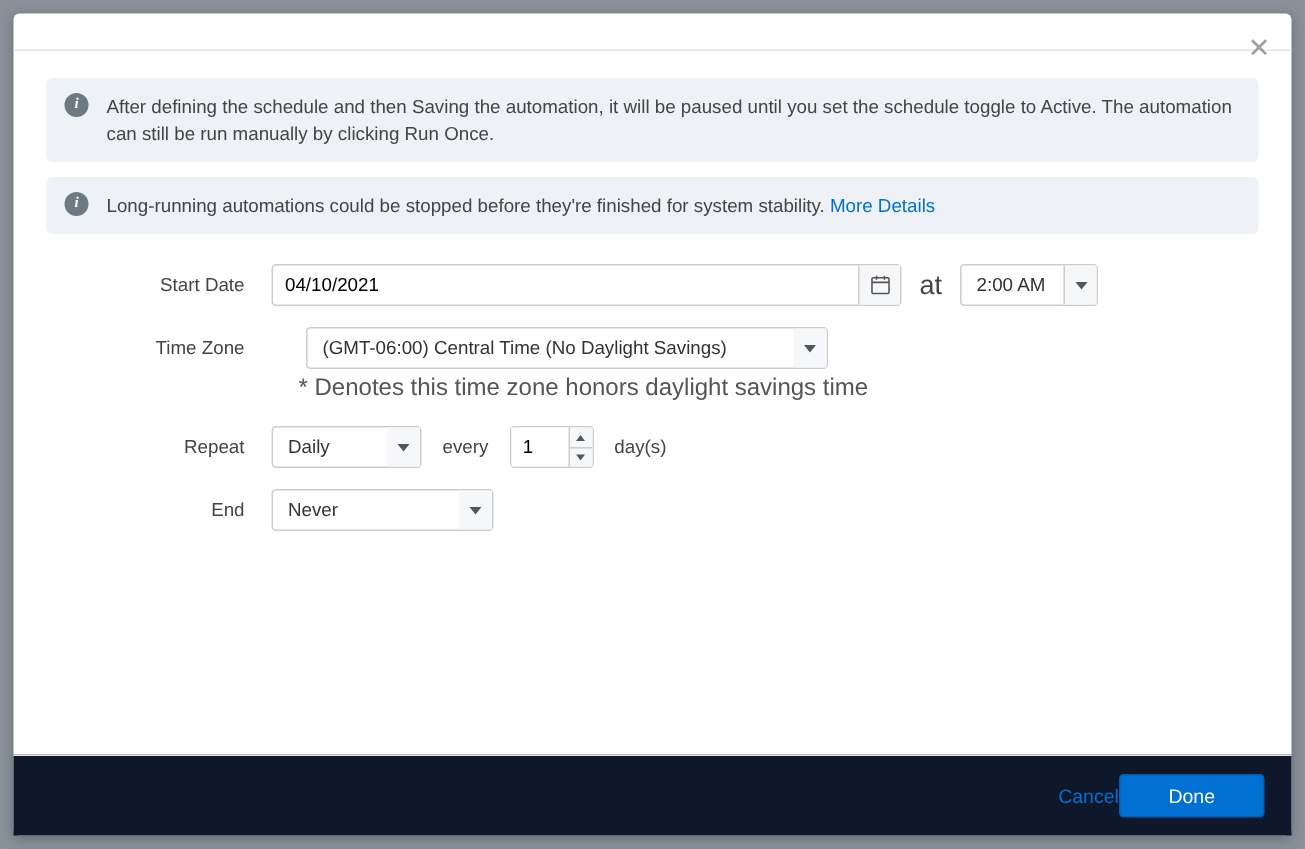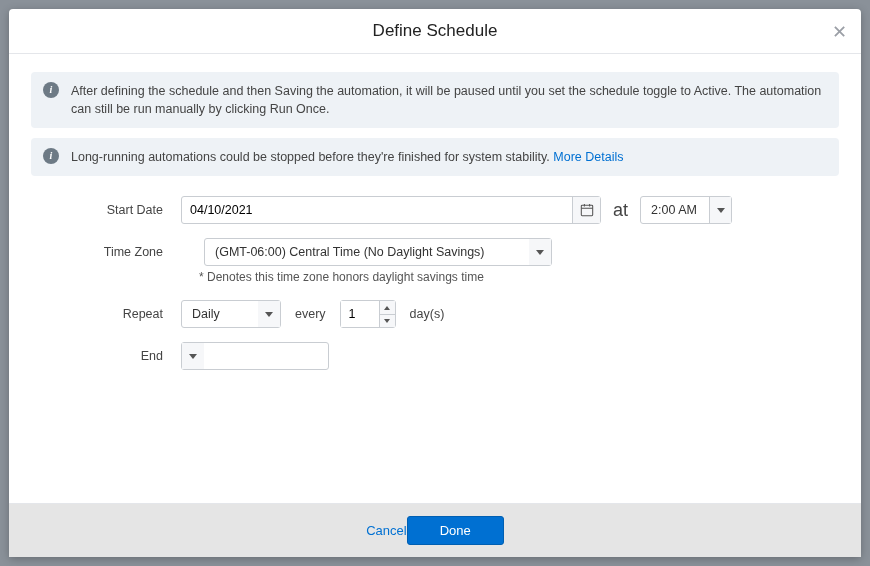--- a/index.html
+++ b/index.html
@@ -159,21 +159,21 @@
         width: 0; height: 0;
         border-left: 4px solid transparent;
         border-right: 4px solid transparent;
         border-top: 5px solid #555;
     }
     .time-select { width: 92px; }
     .tz-select { width: 348px; margin-left: 23px; }
     .repeat-select { width: 100px; justify-content: space-between; }
     .end-select { width: 148px; }
     .helper-text {
-        font-size: 12px;
+        font-size: 16px;
         color: #555;
         margin: 2px 0 16px 168px;
     }
     .between-text { font-size: 12.5px; color: #444; padding: 0 6px; }
     .spinner-wrap {
         border: 1px solid #c9cdd2;
         border-radius: 3px;
         background: #fff;
         height: 28px;
         display: flex;
@@ -213,24 +213,24 @@
         border-bottom: 4px solid #555;
     }
     .spin-arrow-down {
         width: 0; height: 0;
         border-left: 3px solid transparent;
         border-right: 3px solid transparent;
         border-top: 4px solid #555;
     }
     .modal-footer {
         border-top: 1px solid #e4e6ea;
-        background: #e5e5e5;
+        background: #0f172a;
         padding: 12px 18px;
         display: flex;
-        justify-content: center;
+        justify-content: flex-end;
         align-items: center;
     }
     .cancel-link {
         color: #0070d2;
         font-size: 13px;
         cursor: pointer;
         background: none;
         border: none;
     }
     .done-btn {
@@ -243,21 +243,20 @@
         cursor: pointer;
     }
 </style>
 </head>
 <body>
 
 <div class="modal-wrapper">
   <div class="modal">
 
     <div class="modal-header">
-      <div class="modal-title">Define Schedule</div>
       <button class="close-btn">✕</button>
     </div>
 
     <div class="modal-body">
 
       <div class="info-box">
         <div class="info-icon">i</div>
         <span>After defining the schedule and then Saving the automation, it will be paused until you set the schedule toggle to Active. The automation can still be run manually by clicking Run Once.</span>
       </div>
 
@@ -327,20 +326,21 @@
               </div>
             </div>
             <span class="between-text">day(s)</span>
           </div>
         </div>
 
         <div class="form-row">
           <div class="form-label">End</div>
           <div class="form-control-area">
             <div class="select-wrap end-select">
+              <div class="select-display">Never</div>
               <button class="caret-btn borderless">
                   <span class="caret"></span>
                 </button>
             </div>
           </div>
         </div>
 
       </div>
     </div>
 

